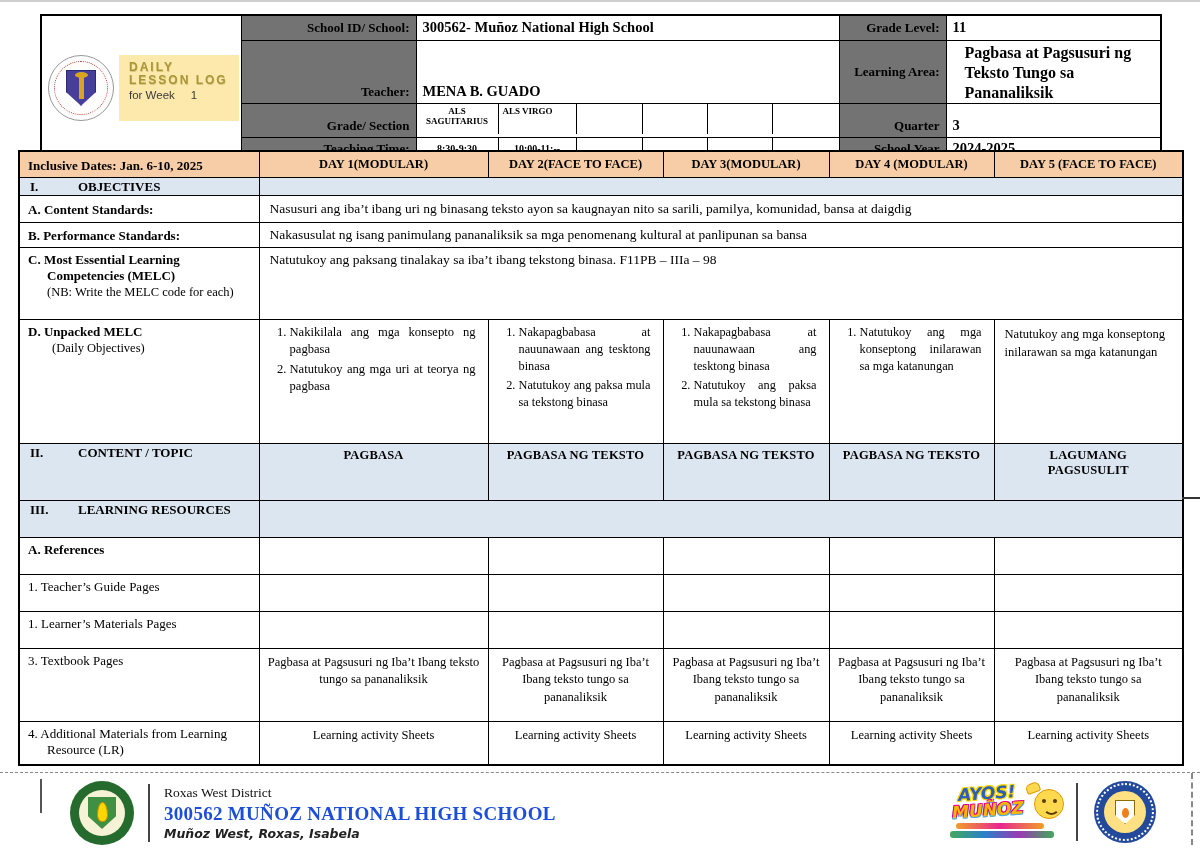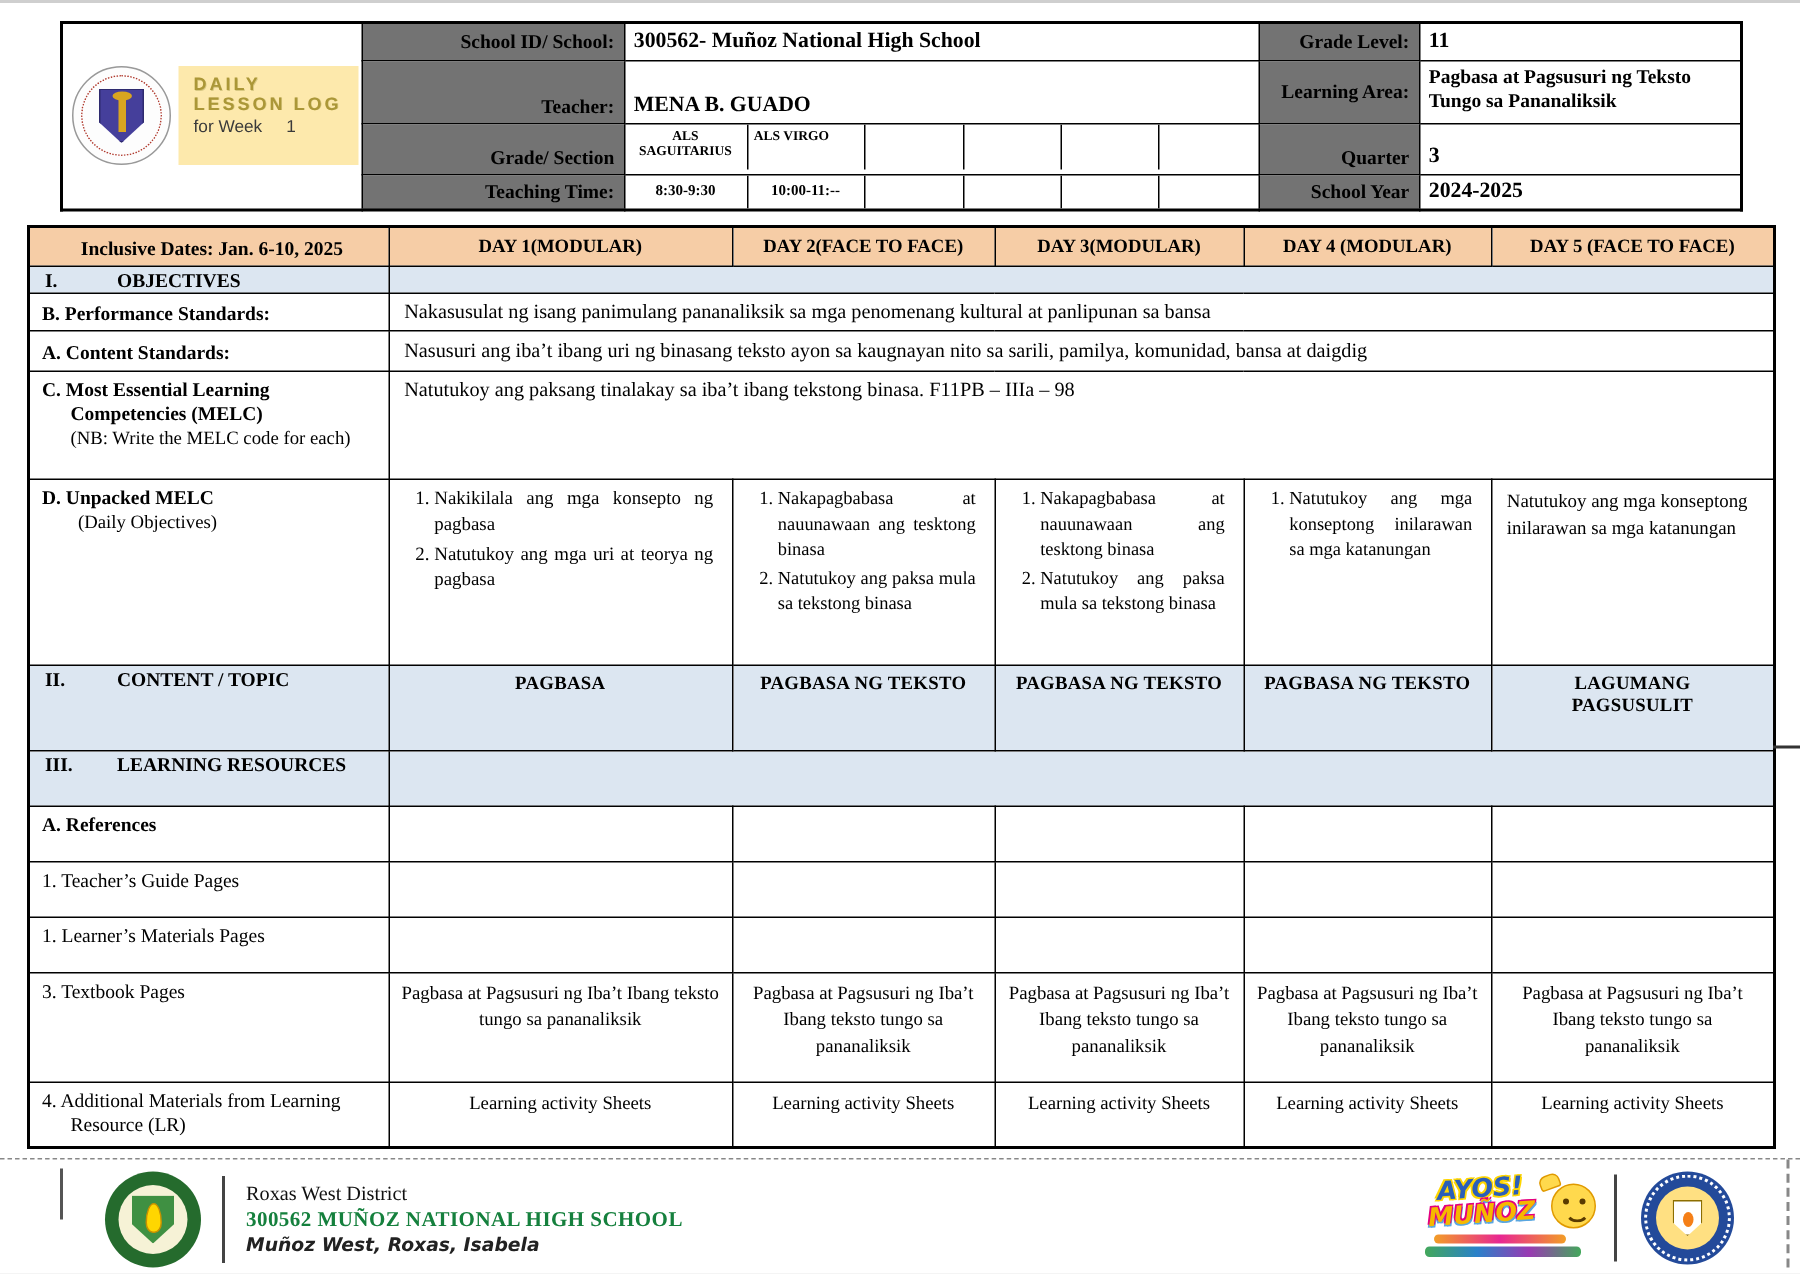--- a/index.html
+++ b/index.html
@@ -12,21 +12,21 @@
   }
 
   
   table { border-collapse: collapse; table-layout: fixed; }
   td { border: 1px solid #000; overflow: hidden; }
   .hdr-table { position: absolute; left: 40px; top: 12px; width: 1120px; border: 2px solid #000; }
   .hdr-table td { vertical-align: middle; }
   .green { background: #737373; font-weight: bold; font-size: 13px; text-align: right; padding-right: 6px; }
   .vbottom { vertical-align: bottom !important; padding-bottom: 3px; }
   .hval { font-weight: bold; font-size: 14.5px; padding-left: 6px; }
-  .hval-small { font-weight: bold; font-size: 13px; padding-left: 6px; line-height: 1.25; }
+  .hval-small { font-weight: bold; font-size: 16px; padding-left: 18px; line-height: 1.25; }
   .logo-cell { background: #fff; padding: 2px 2px 2px 6px; vertical-align: middle !important; }
   .logo-wrap { display: flex; align-items: center; gap: 5px; }
 
   .seal { width: 66px; height: 66px; border-radius: 50%; background: #fdfdfd; border: 1px solid #999;
           position: relative; flex: 0 0 auto; display: flex; align-items: center; justify-content: center; }
   .seal::before { content: ""; position: absolute; inset: 5px; border-radius: 50%; border: 1.5px dotted #b03a2e; }
   .seal-shield { width: 30px; height: 36px; background: #453f9b; border: 1px solid #2e2a6e;
                  clip-path: polygon(0 0, 100% 0, 100% 62%, 50% 100%, 0 62%); position: relative; }
   .seal-shield::before { content: ""; position: absolute; left: 12px; top: 6px; width: 5px; height: 22px; background: #d9a520; }
   .seal-shield::after { content: ""; position: absolute; left: 8px; top: 1px; width: 13px; height: 6px;
@@ -45,21 +45,21 @@
   .sec-cell { font-weight: bold; font-size: 9px; line-height: 1.15; padding: 2px 1px; font-family: "Liberation Serif", serif; }
   .sec-center { text-align: center; }
   .sec-left { text-align: left; padding-left: 4px; }
   .time-cell { font-weight: bold; font-size: 10px; text-align: center; display: flex; align-items: center; justify-content: center; }
 
   
   .main-table { position: absolute; left: 18px; top: 148px; width: 1164px; border: 2px solid #000; }
   .main-table td { vertical-align: top; }
   .peach { background: #f6cda6; }
   .blue  { background: #dce6f1; }
-  .dates-cell { font-weight: bold; font-size: 13px; padding: 3px 4px 0 8px; vertical-align: middle !important; text-align: center; }
+  .dates-cell { font-weight: bold; font-size: 13px; padding: 3px 4px 0 8px; vertical-align: middle !important; }
   .day-hdr { font-weight: bold; font-size: 12.5px; text-align: center; vertical-align: middle !important; }
   .numrow { font-weight: bold; font-size: 13px; }
   .numflex { display: flex; padding: 1px 0 0 10px; }
   .numflex .numeral { width: 48px; flex: 0 0 auto; }
   .numflex .title { flex: 1; padding-right: 4px; }
   .lbl { font-size: 13px; padding: 4px 4px 2px 8px; }
   .lbl-b { font-weight: bold; }
   .vcenter { vertical-align: middle !important; }
   .merged-val { font-size: 13.5px; padding: 2px 6px 2px 10px; }
   .hang { display: block; padding-left: 19px; text-indent: -19px; }
@@ -88,21 +88,21 @@
              display: flex; align-items: center; justify-content: center; flex: 0 0 auto; }
   .f-deped-inner { width: 46px; height: 46px; border-radius: 50%; background: #f6f2d6;
                    display: flex; align-items: center; justify-content: center; }
   .f-shield { width: 28px; height: 32px; background: #3f9042; clip-path: polygon(0 0,100% 0,100% 60%,50% 100%,0 60%);
               display: flex; align-items: flex-start; justify-content: center; }
   .f-flame { width: 11px; height: 20px; margin-top: 5px; background: #ffd600;
              border-radius: 50% 50% 45% 45% / 65% 65% 35% 35%; border: 1px solid #c79100; }
 
   .f-text { line-height: 1.25; }
   .f-district { font-size: 13.5px; color: #111; }
-  .f-school { font-size: 14px; font-weight: bold; color: #15803d; letter-spacing: 0.3px; }
+  .f-school { font-size: 19px; font-weight: bold; color: #1d4ed8; letter-spacing: 0.3px; }
   .f-address { font-family: "DejaVu Sans", sans-serif; font-style: italic; font-weight: 600; font-size: 12.5px; color: #222; }
 
   .f-right { position: absolute; left: 950px; top: 8px; display: flex; align-items: center; gap: 16px; }
   .ayos { position: relative; width: 110px; height: 62px; flex: 0 0 auto; }
   .ayos-top { position: absolute; left: 8px; top: 2px; font-family: "DejaVu Sans", sans-serif; font-weight: bold;
               font-style: italic; font-size: 17px; color: #2b5fb8;
               text-shadow: -1px -1px 0 #ffd600, 1px -1px 0 #ffd600, -1px 1px 0 #ffd600, 1px 1px 0 #ffd600;
               transform: rotate(-4deg); }
   .ayos-bottom { position: absolute; left: 2px; top: 19px; font-family: "DejaVu Sans", sans-serif; font-weight: bold;
                  font-style: italic; font-size: 17px; color: #f6b800;
@@ -229,28 +229,28 @@
     <tr style="height:18px">
       <td class="blue numrow">
         <div class="numflex">
           <span class="numeral">I.</span>
           <span class="title">OBJECTIVES</span>
         </div>
       </td>
       <td class="blue" colspan="5"></td>
     </tr>
 
+    <tr style="height:27px">
+      <td class="lbl lbl-b vcenter">A. Content Standards:</td>
+      <td class="merged-val vcenter" colspan="5">Nasusuri ang iba’t ibang uri ng binasang teksto ayon sa kaugnayan nito sa sarili, pamilya, komunidad, bansa at daigdig</td>
+    </tr>
+
     <tr style="height:25px">
       <td class="lbl lbl-b vcenter">B. Performance Standards:</td>
       <td class="merged-val vcenter" colspan="5">Nakasusulat ng isang panimulang pananaliksik sa mga penomenang kultural at panlipunan sa bansa</td>
-    </tr>
-
-    <tr style="height:27px">
-      <td class="lbl lbl-b vcenter">A. Content Standards:</td>
-      <td class="merged-val vcenter" colspan="5">Nasusuri ang iba’t ibang uri ng binasang teksto ayon sa kaugnayan nito sa sarili, pamilya, komunidad, bansa at daigdig</td>
     </tr>
 
     <tr style="height:72px">
       <td class="lbl">
         <span class="hang lbl-b">C. Most Essential Learning Competencies (MELC)</span>
         <span class="note">(NB: Write the MELC code for each)</span>
       </td>
       <td class="merged-val" colspan="5" style="padding-top:4px">Natutukoy ang paksang tinalakay sa iba’t ibang tekstong binasa. F11PB – IIIa – 98</td>
     </tr>
 

